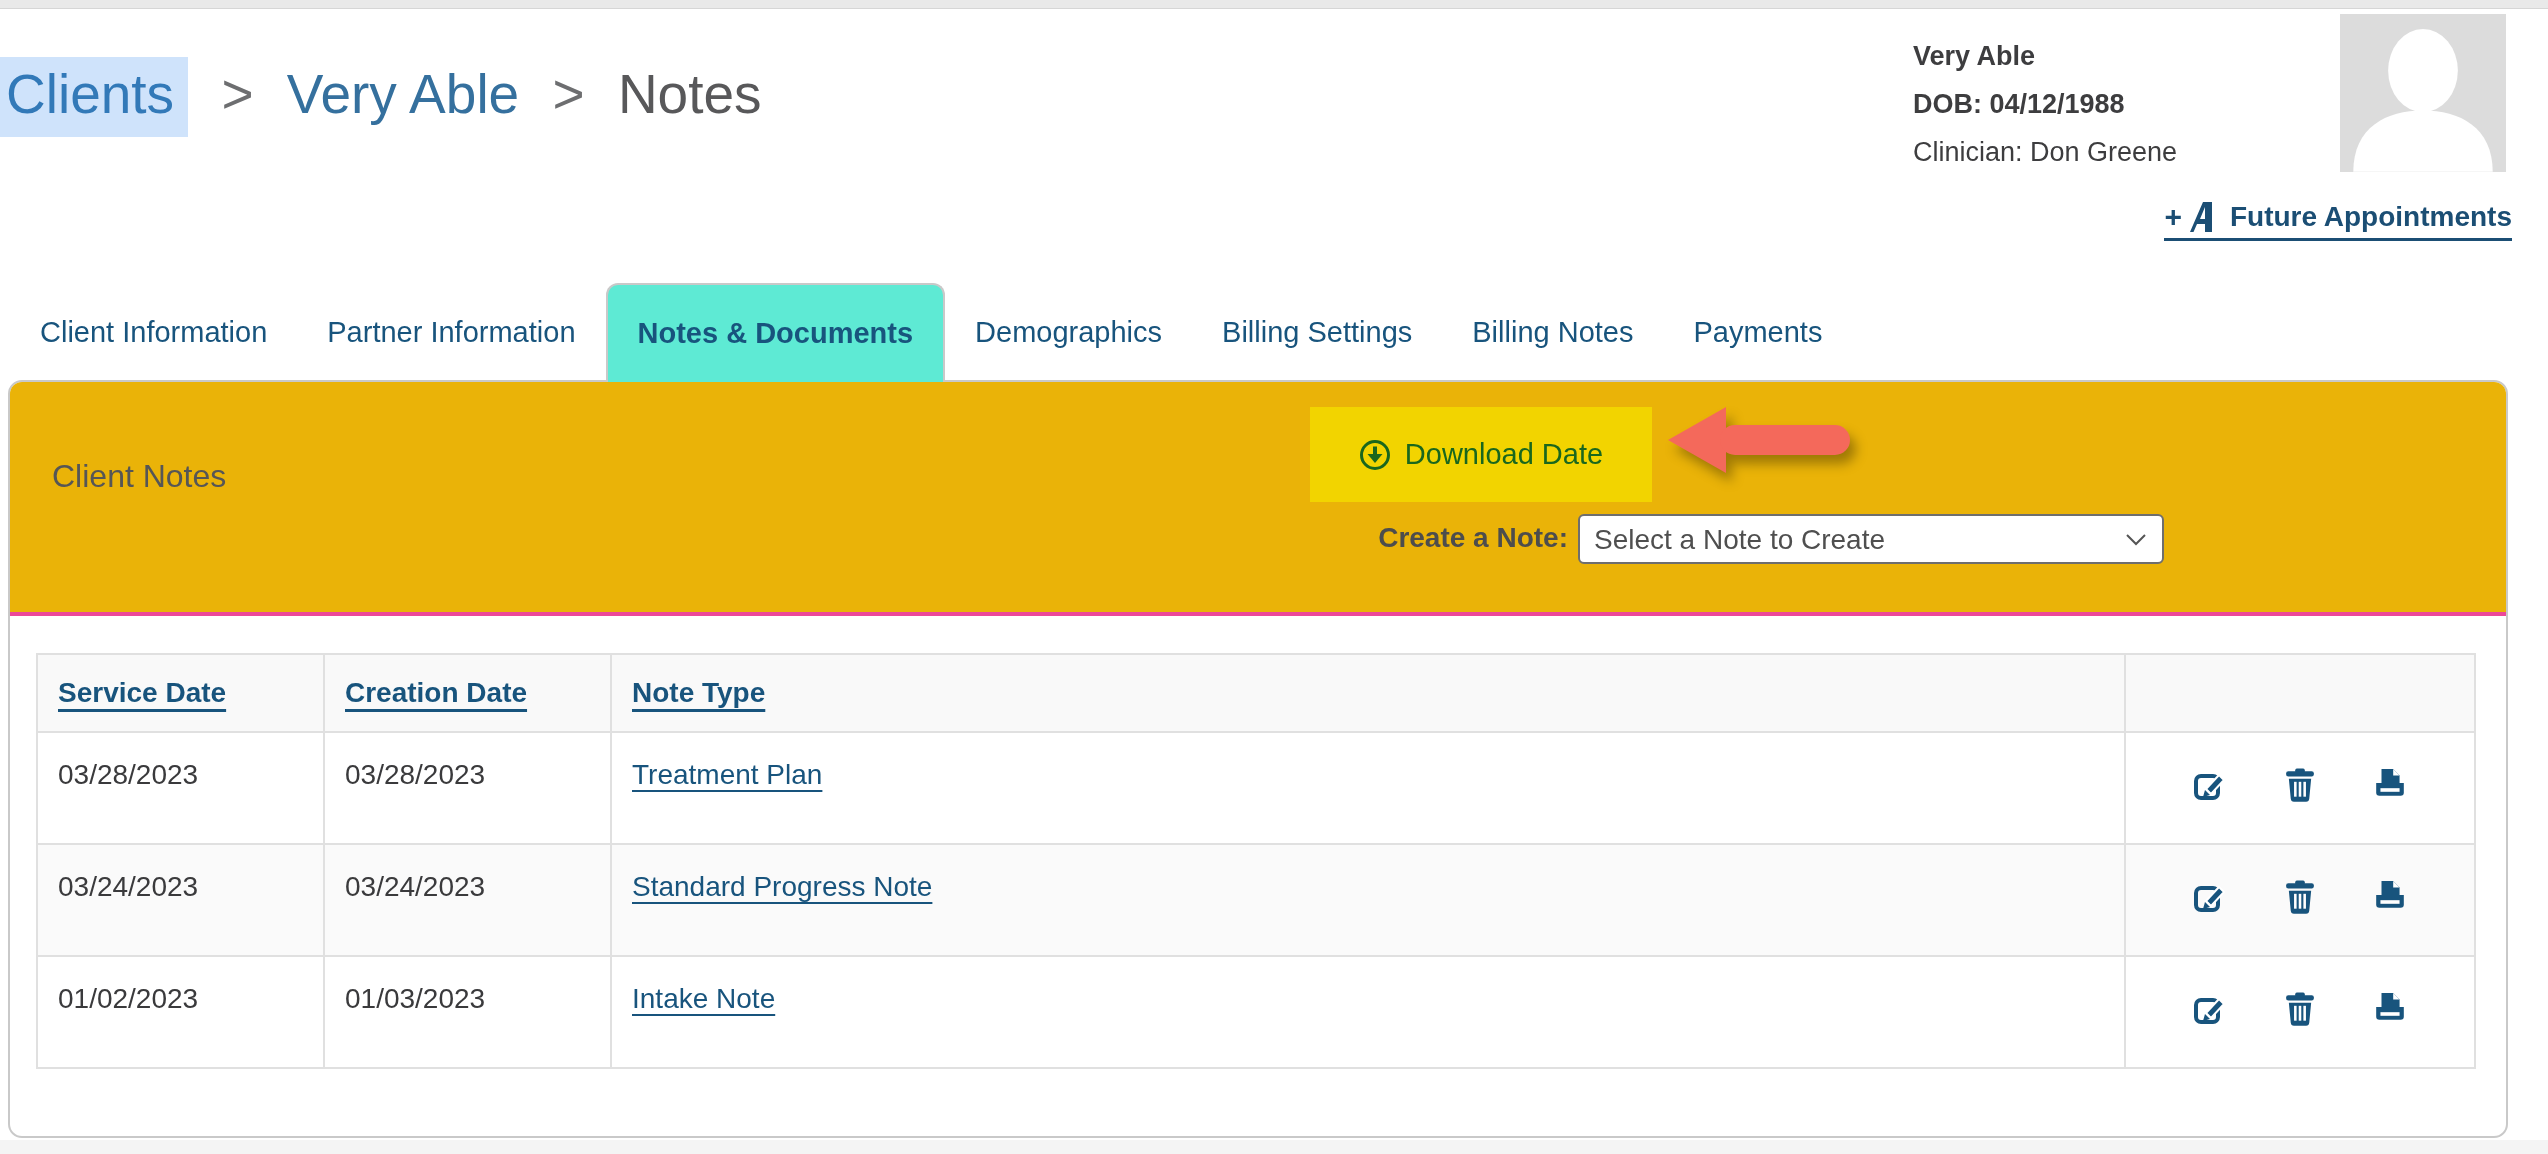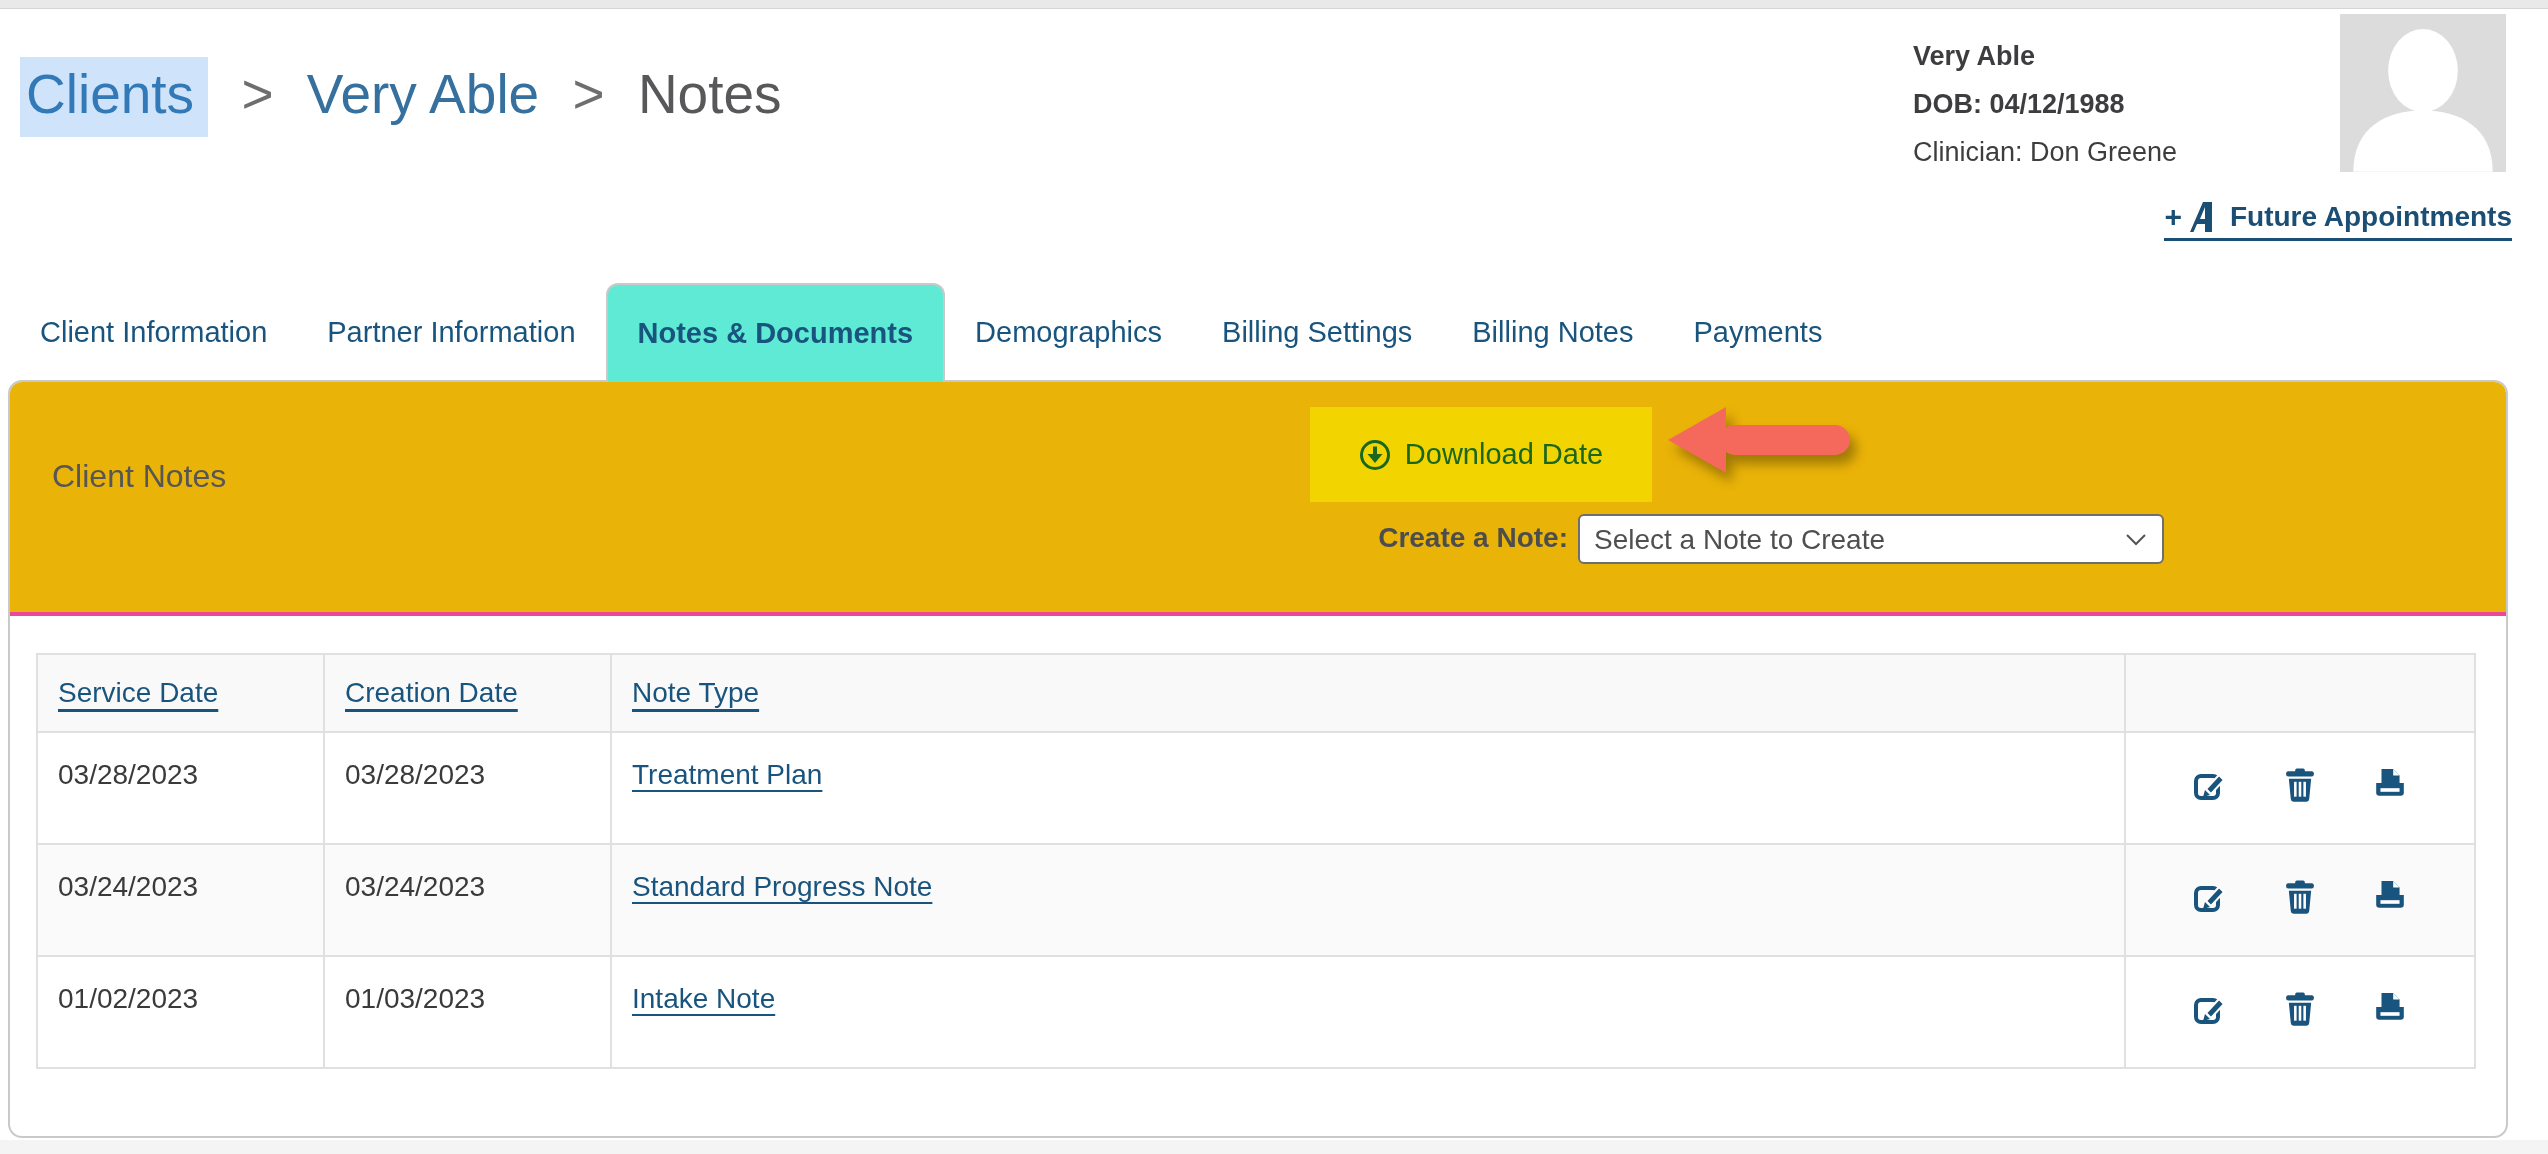--- a/index.html
+++ b/index.html
@@ -13,21 +13,21 @@
   }
   html,body{margin:0;padding:0;background:#fff;}
   .page{
     position:relative;width:2548px;height:1154px;overflow:hidden;background:#ffffff;
     font-family:"Liberation Sans","DejaVu Sans",sans-serif;
   }
   
   .top-strip{position:absolute;left:0;top:0;width:100%;height:8px;background:#e9e9e9;border-bottom:1px solid #d6d6d6;}
 
   
-  .breadcrumb{position:absolute;left:0;top:48px;font-size:55px;font-weight:300;color:#58585a;white-space:nowrap;line-height:92px;padding-left:20px;}
+  .breadcrumb{position:absolute;left:0;top:48px;font-size:55px;font-weight:300;color:#58585a;white-space:nowrap;line-height:92px;}
   .crumb-link{color:var(--breadcrumb-blue);text-decoration:none;cursor:pointer;}
   .crumb-selected{background:var(--selection-blue);padding:6px 14px 12px 6px;}
   .crumb-link.second{color:var(--breadcrumb-blue2);}
   .crumb-sep{color:#6d6e70;margin:0 18px;}
   .crumb-current{color:#58585a;}
 
   
   .client-info{position:absolute;left:1913px;top:32px;font-size:27px;line-height:48px;color:#3d3d3f;}
   .client-info .bold{font-weight:700;}
   .avatar{position:absolute;left:2340px;top:14px;width:166px;height:158px;background:#dcdcdc;overflow:hidden;}
@@ -78,21 +78,21 @@
   .panel-body{position:relative;background:#fff;}
   .notes-table{
     border-collapse:collapse;table-layout:fixed;width:2438px;margin:37px 0 0 26px;
     font-size:28px;color:#3a3a3c;
   }
   .notes-table th,.notes-table td{border:2px solid #e0e0e0;box-sizing:border-box;}
   .notes-table th{height:78px;background:#f9f9f9;text-align:left;padding:0 20px;vertical-align:middle;}
   .notes-table td{height:112px;padding:26px 20px;vertical-align:top;background:#fff;}
   .notes-table tr.alt td{background:#fafafa;}
   .th-link{
-    color:var(--accent-blue);font-weight:400;text-decoration:underline;
+    color:var(--accent-blue);font-weight:700;text-decoration:underline;
     text-decoration-thickness:3px;text-underline-offset:7px;cursor:pointer;text-align:right;
   }
   .note-link{
     color:var(--accent-blue);text-decoration:underline;text-decoration-thickness:2px;
     text-underline-offset:6px;cursor:pointer;
   }
   .actions-cell{vertical-align:middle !important;text-align:center;padding:0 !important;}
   .actions-inner{display:inline-flex;align-items:center;gap:58px;}
   .icon-btn{background:none;border:none;padding:0;cursor:pointer;line-height:0;}
 

